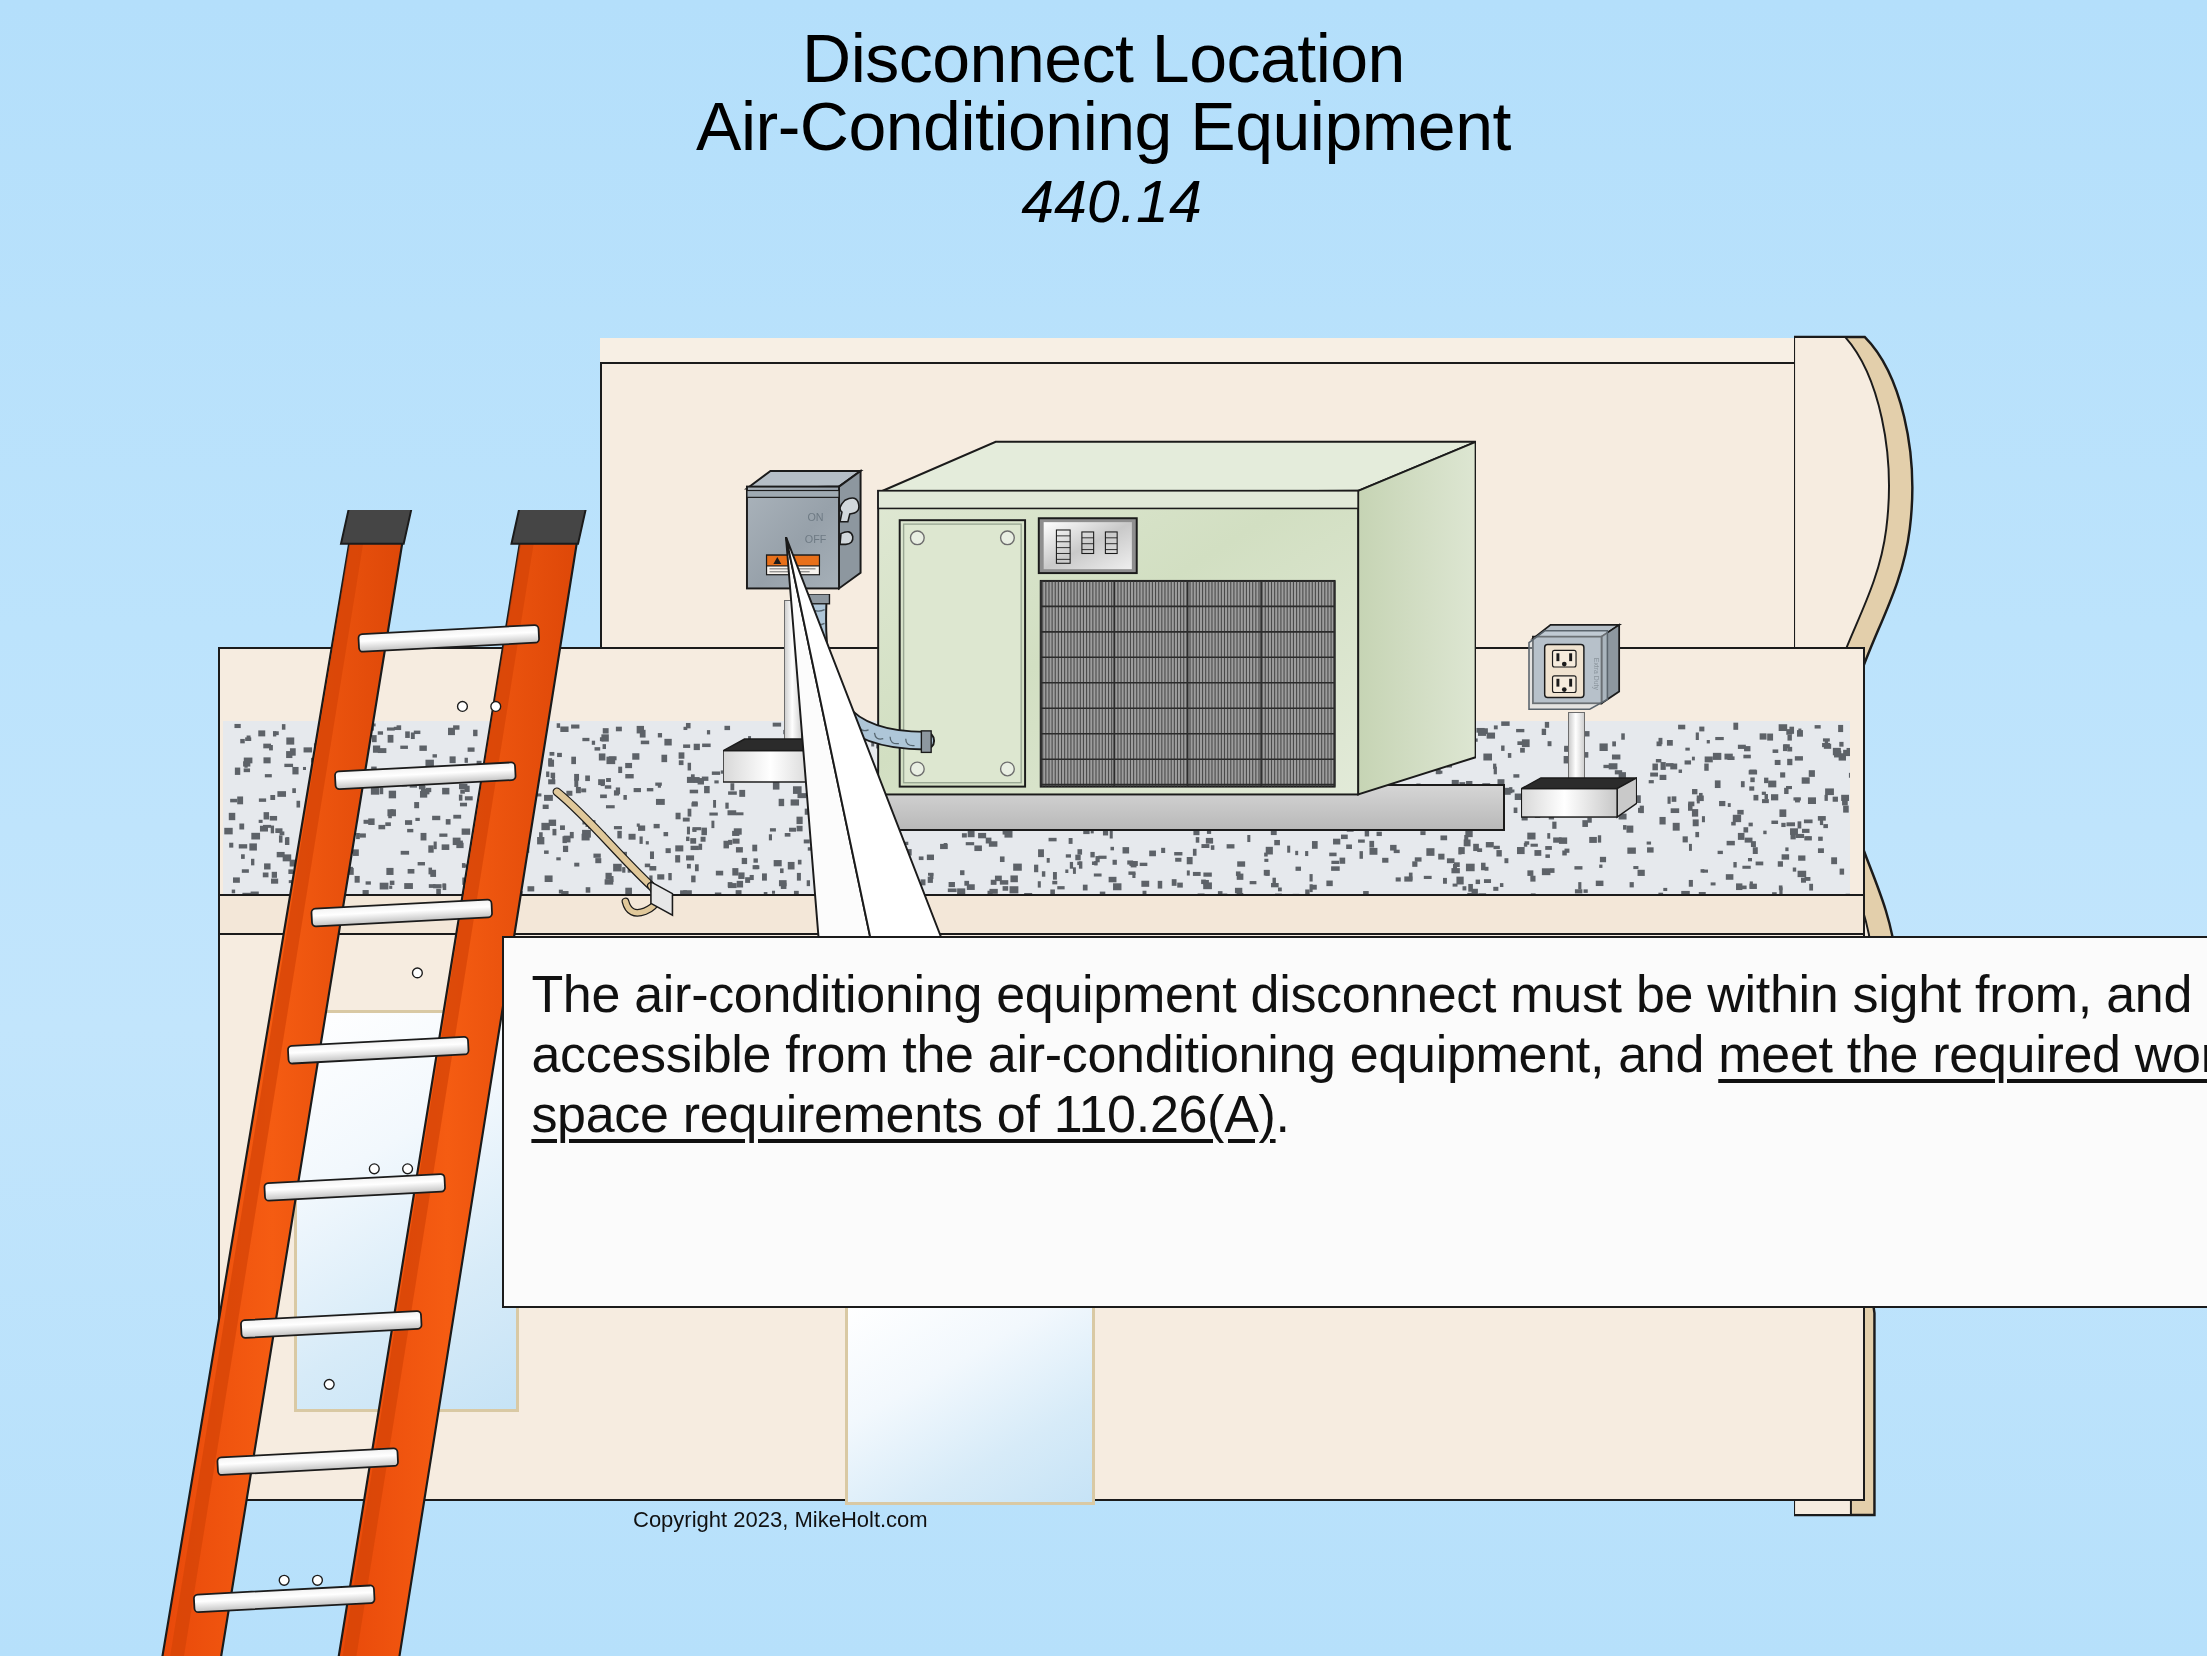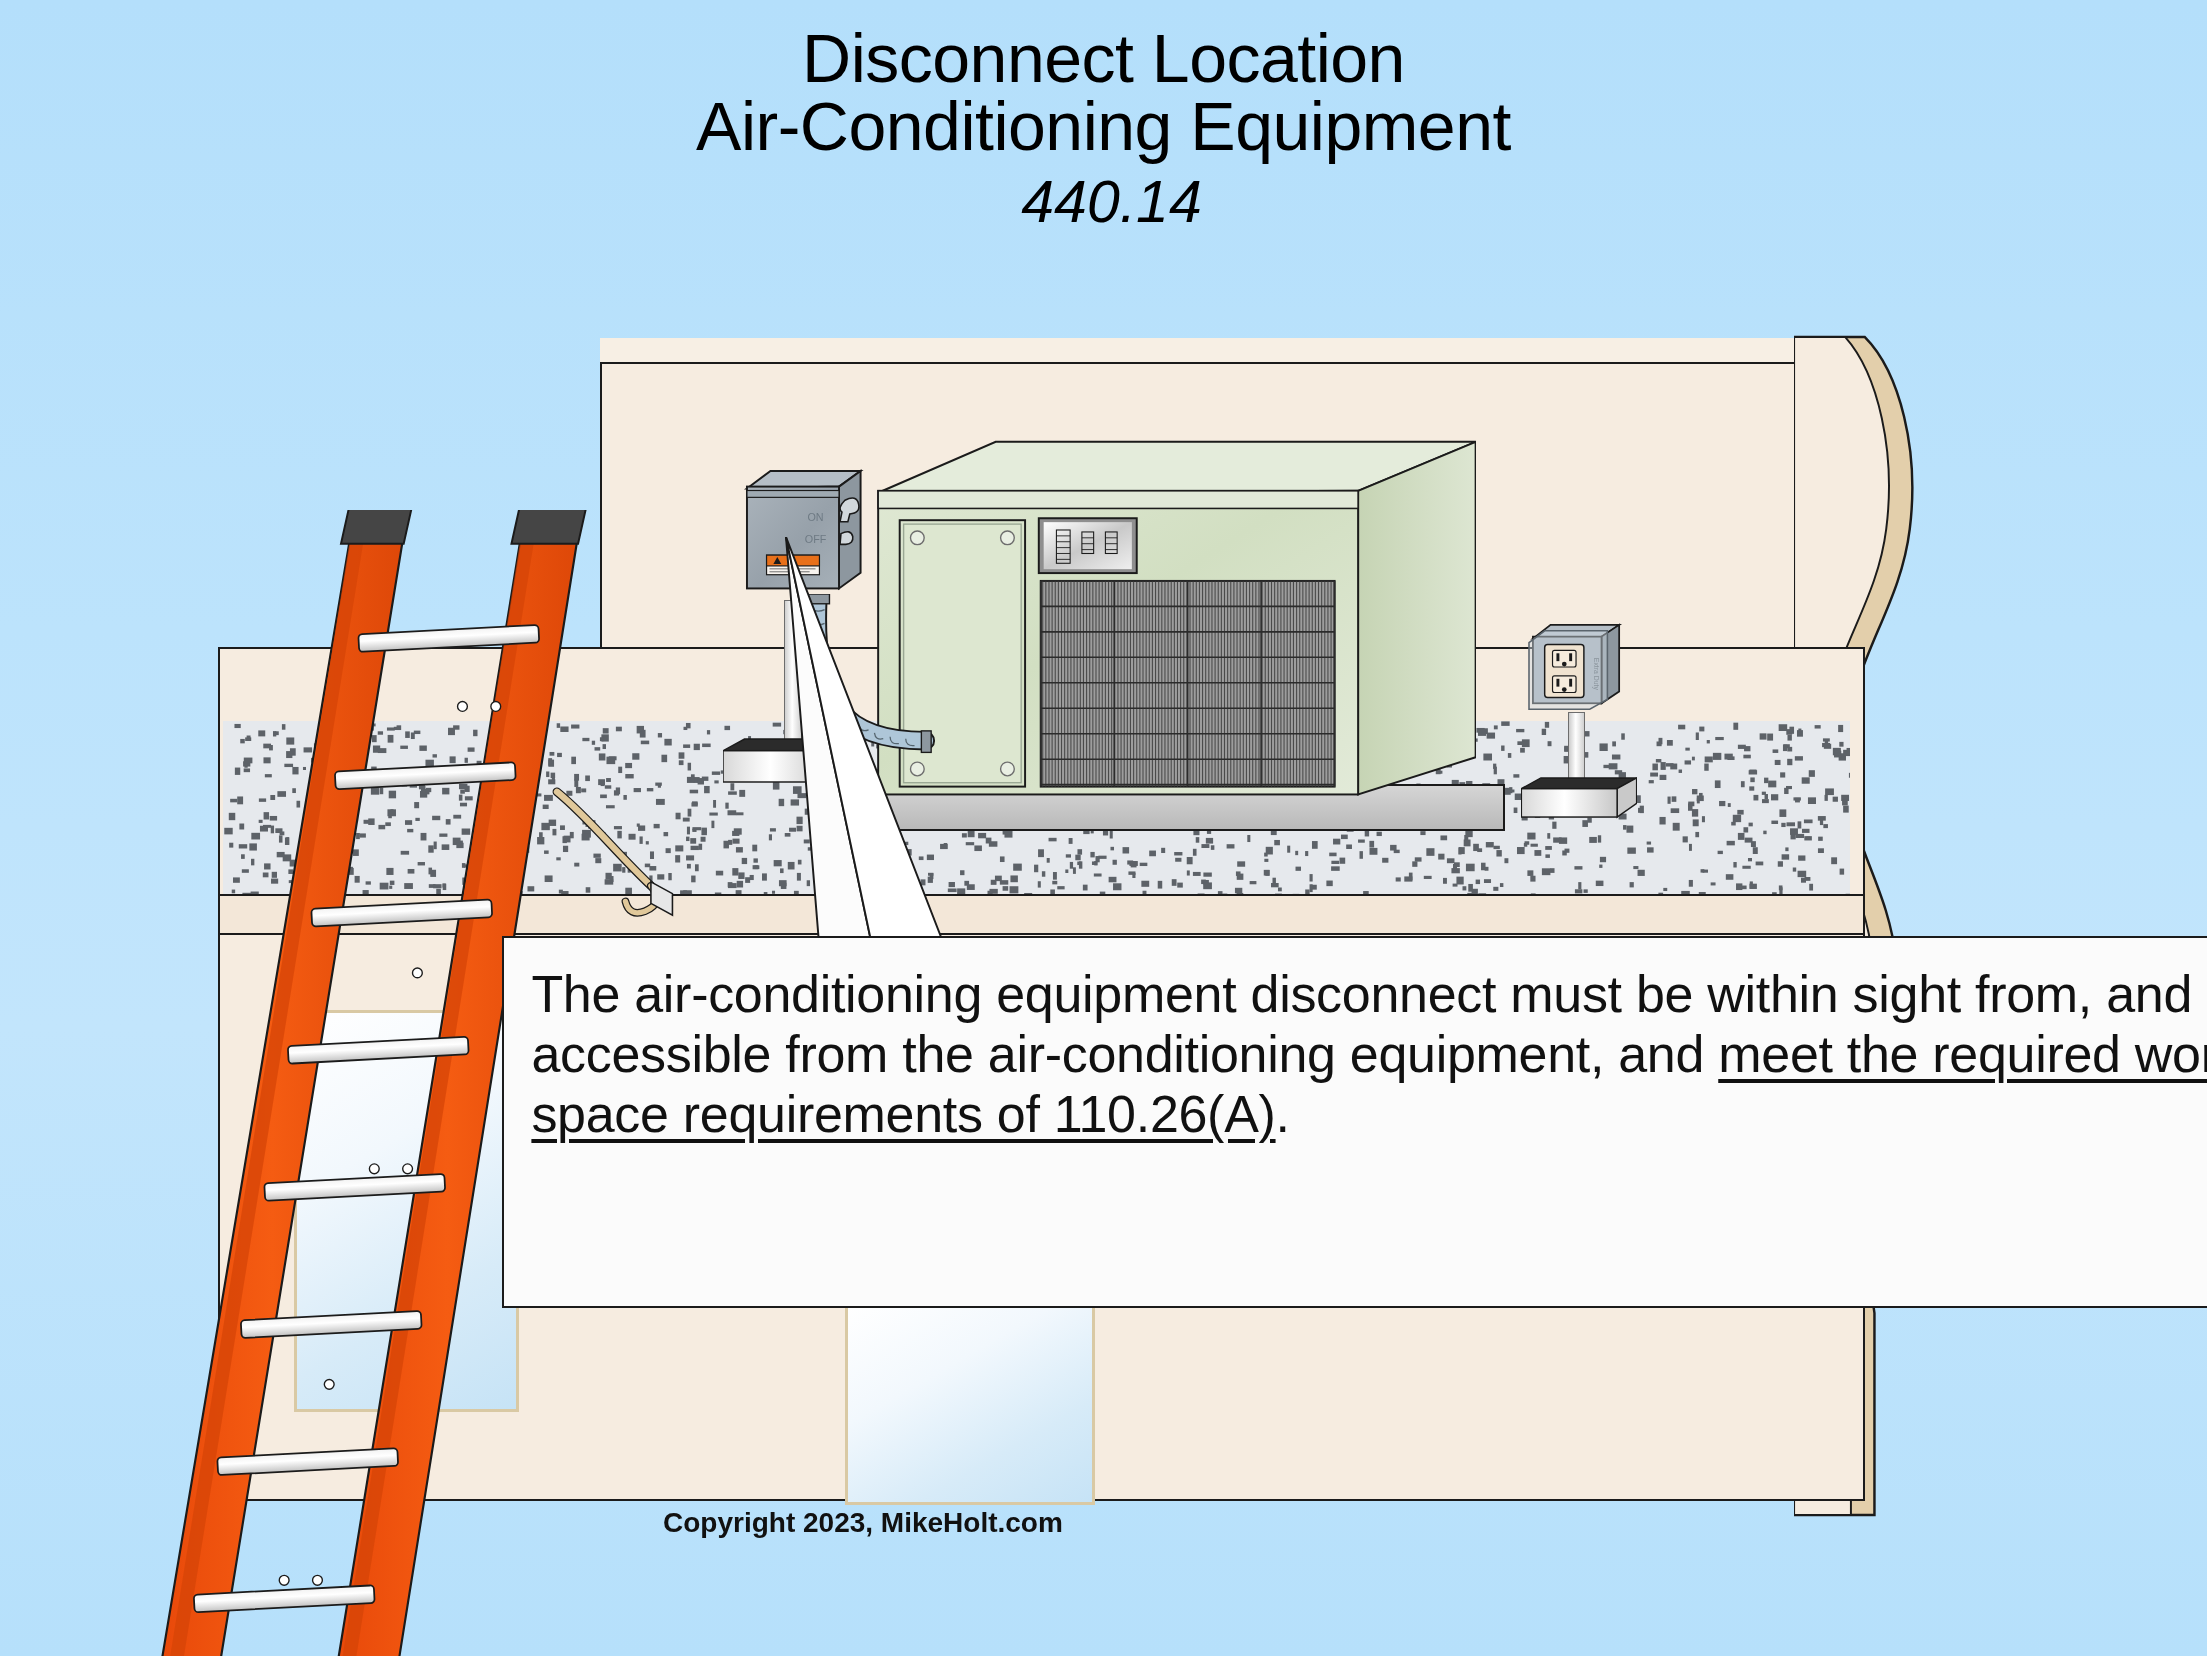--- a/index.html
+++ b/index.html
@@ -11,21 +11,21 @@
   #stage{position:relative;width:2207px;height:1656px;overflow:hidden;
     background:linear-gradient(180deg,#b4dffb 0%,#bce3fc 38%,#c2e5fc 62%,#b6e0fb 100%);}
 
   
   .title-block{position:absolute;top:23.5px;left:0;width:2207px;text-align:center;
     color:#000;line-height:1.0;}
   .t-line{display:block;font-size:68px;letter-spacing:-0.5px;
     font-family:"Liberation Sans", sans-serif;}
   .t-art{display:block;font-size:59px;font-style:italic;margin-top:13.7px;padding-left:16px;}
 
-  .copyright{position:absolute;left:663px;top:1507px;font-size:28px;color:#111;font-weight:bold;}
+  .copyright{position:absolute;left:633px;top:1507px;font-size:22px;color:#111;}
   .wall-upper{position:absolute;left:600px;top:338px;width:1264px;height:314px;
     background:#f6ece0;border:2px solid #1b1b1b;box-sizing:border-box;}
   .parapet-top{position:absolute;left:600px;top:338px;width:1264px;height:25.5px;
     background:#f7efe4;border-bottom:2px solid #1b1b1b;box-sizing:border-box;}
 
   .roof-deck{position:absolute;left:218px;top:647px;width:1647px;height:294px;
     background:#f6ece0;border:2px solid #1b1b1b;box-sizing:border-box;}
 
   .gravel{position:absolute;left:223px;top:721px;width:1627px;height:196px;
     background:#e3e6ea;overflow:hidden;}

